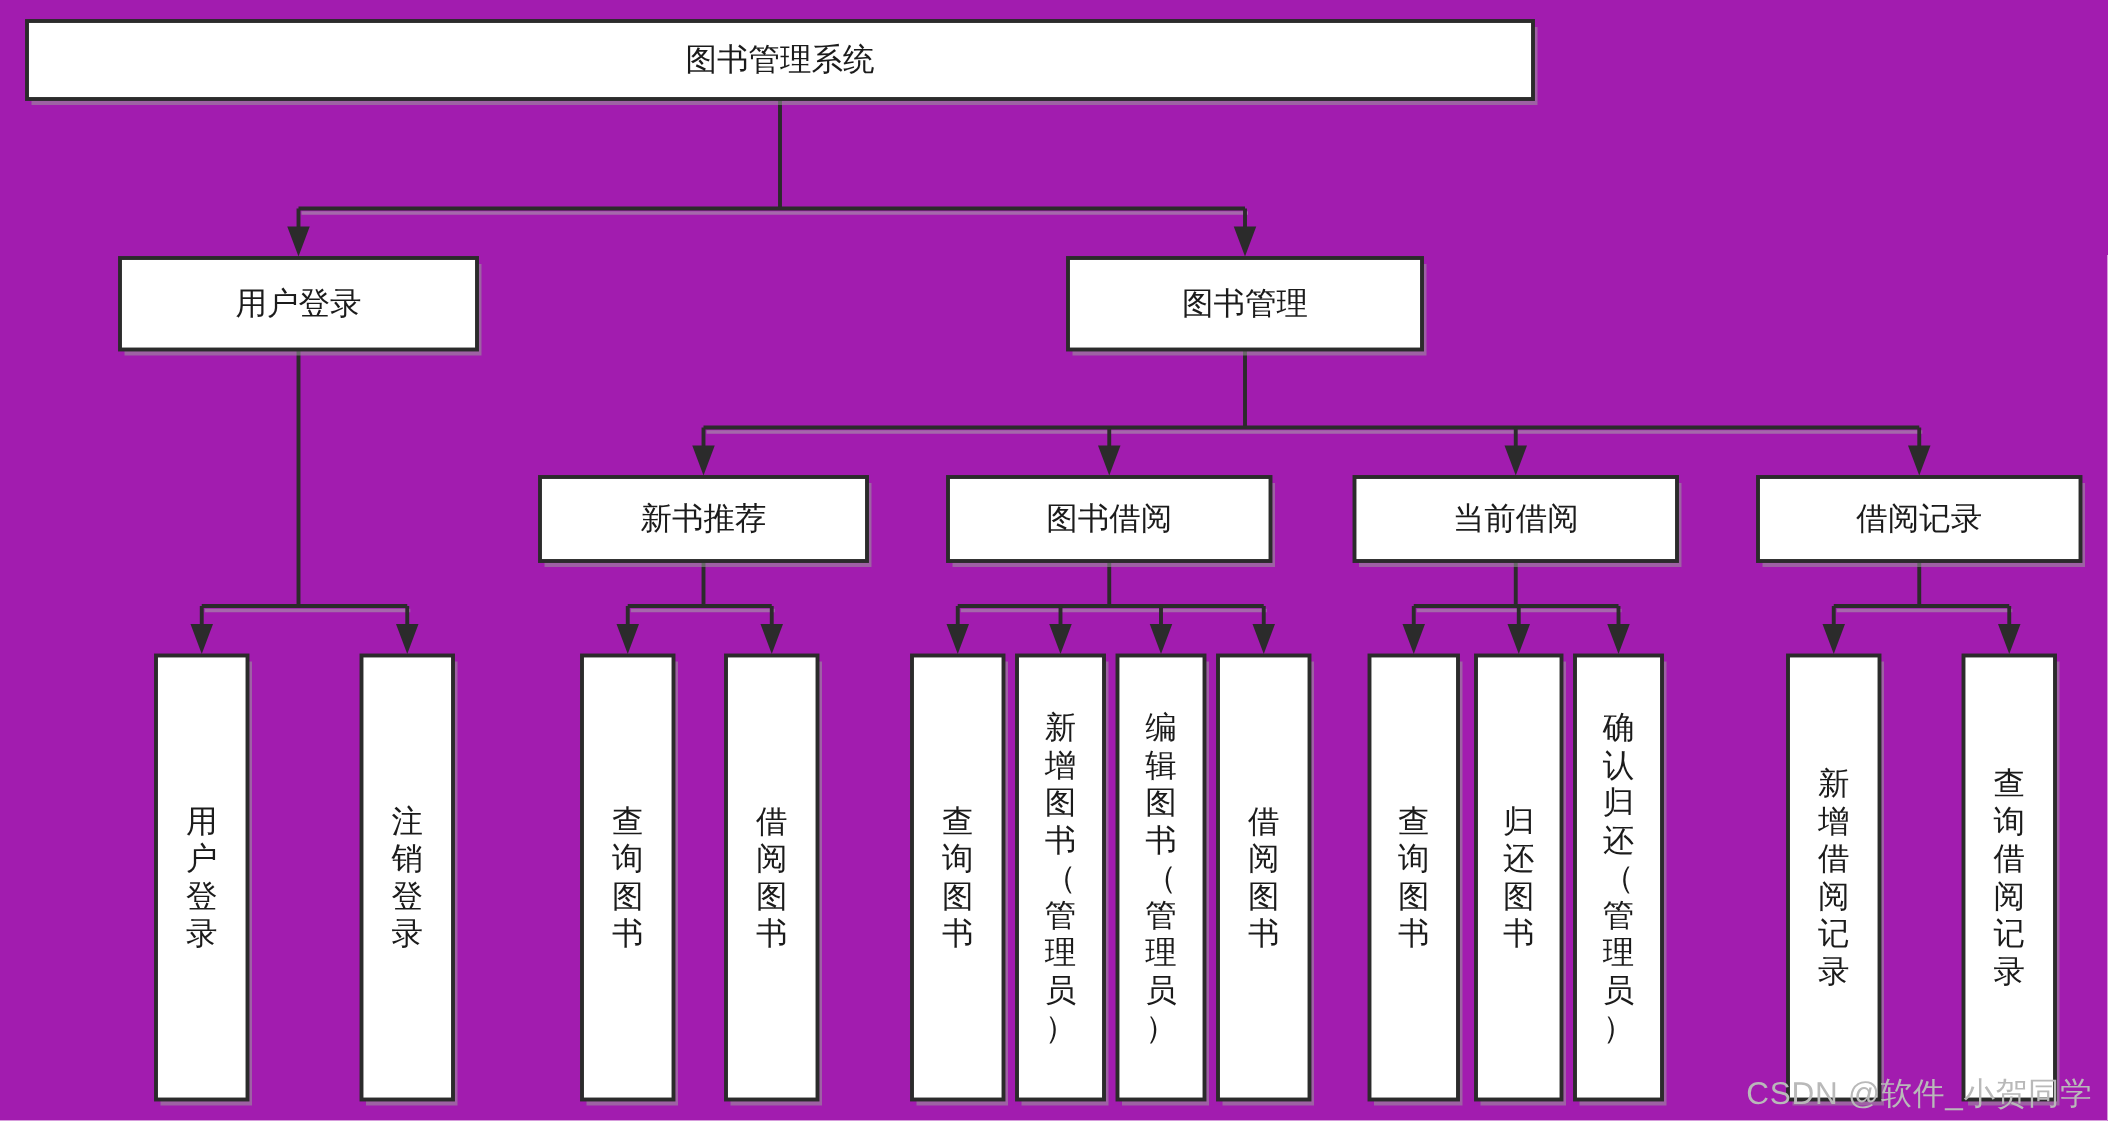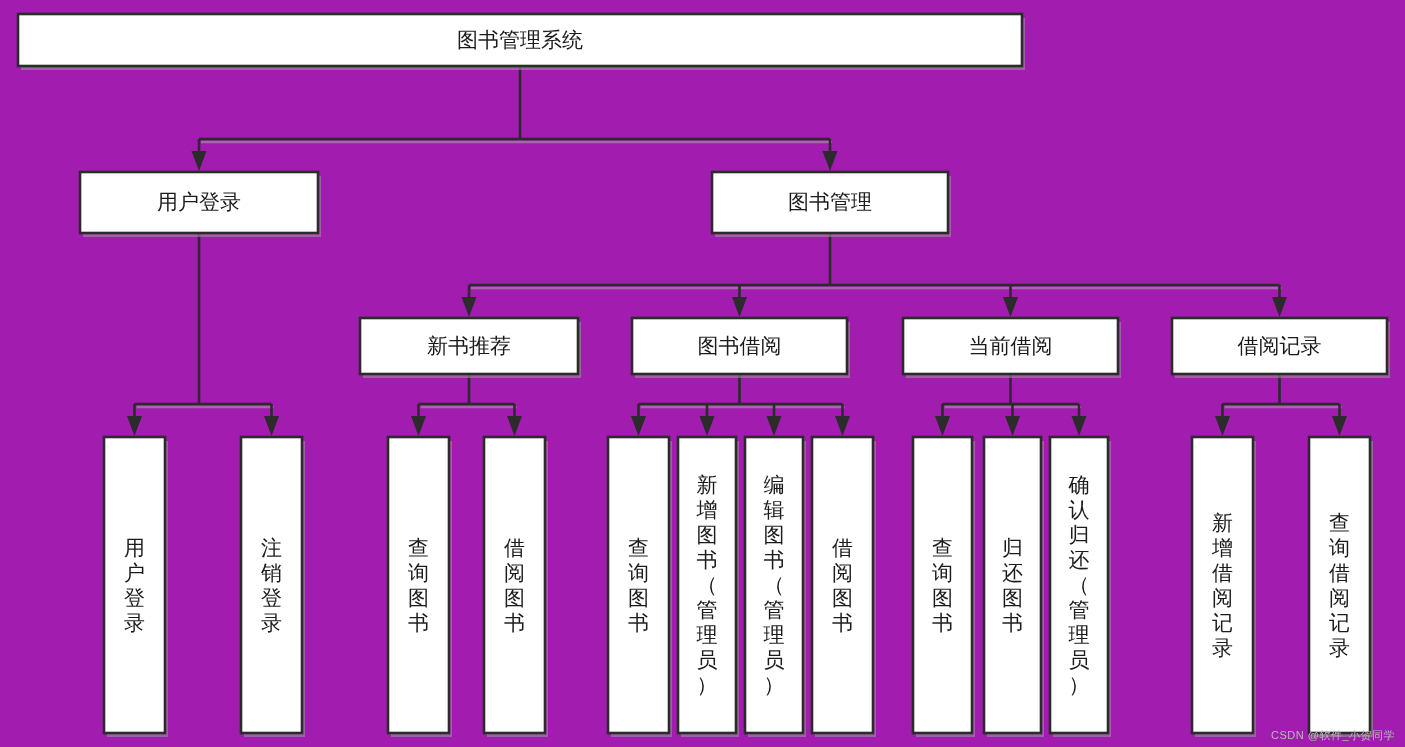--- a/index.html
+++ b/index.html
@@ -60,21 +60,21 @@
     font-family: "Liberation Sans", "DejaVu Sans", sans-serif;
     fill: #1b1b1b;
     font-size: 21px;
     text-anchor: middle;
   }
   .watermark {
     position: absolute;
     right: 10px;
     bottom: 4px;
     font-family: "Liberation Sans", "DejaVu Sans", sans-serif;
-    font-size: 11px;
+    font-size: 21px;
     color: #b9b9b9;
     letter-spacing: 0.5px;
     white-space: nowrap;
     user-select: none;
   }
 </style>
 </head>
 <body>
 
 <div id="stage">

